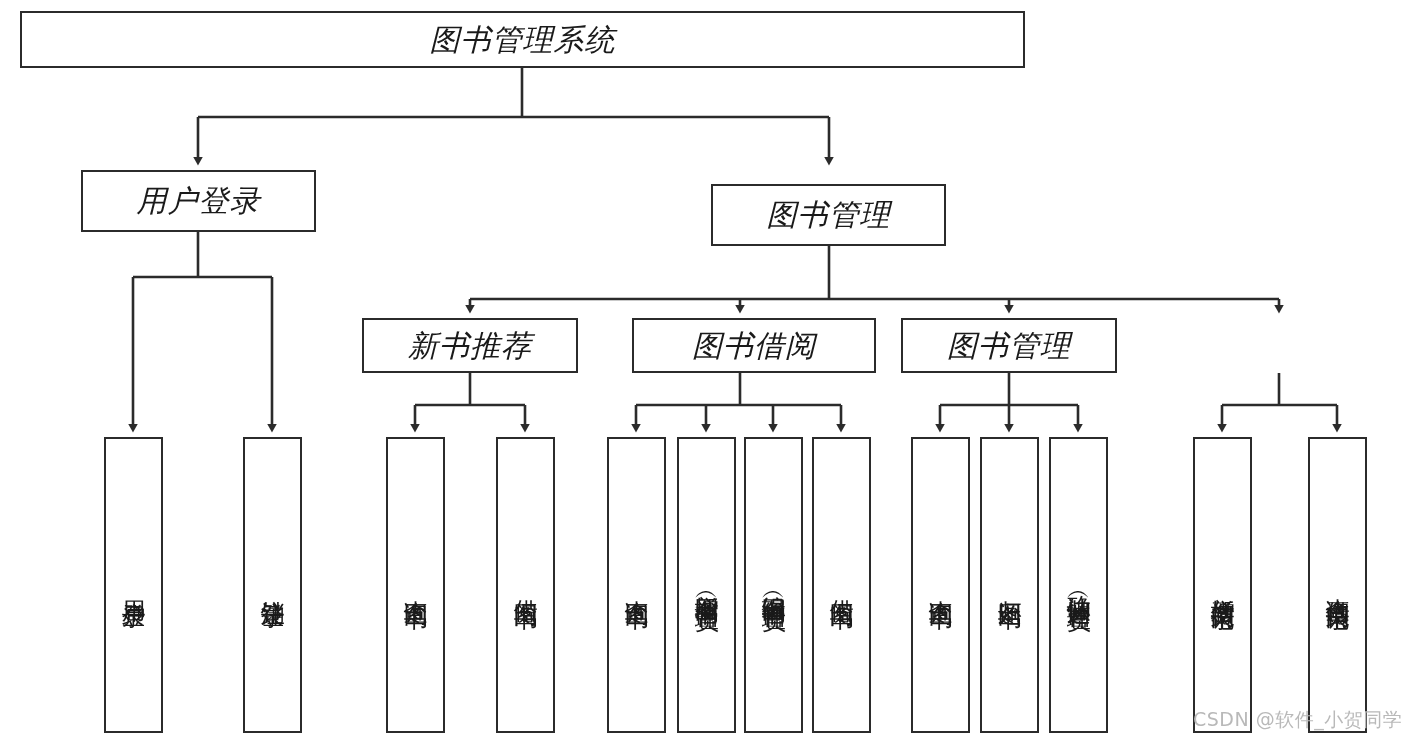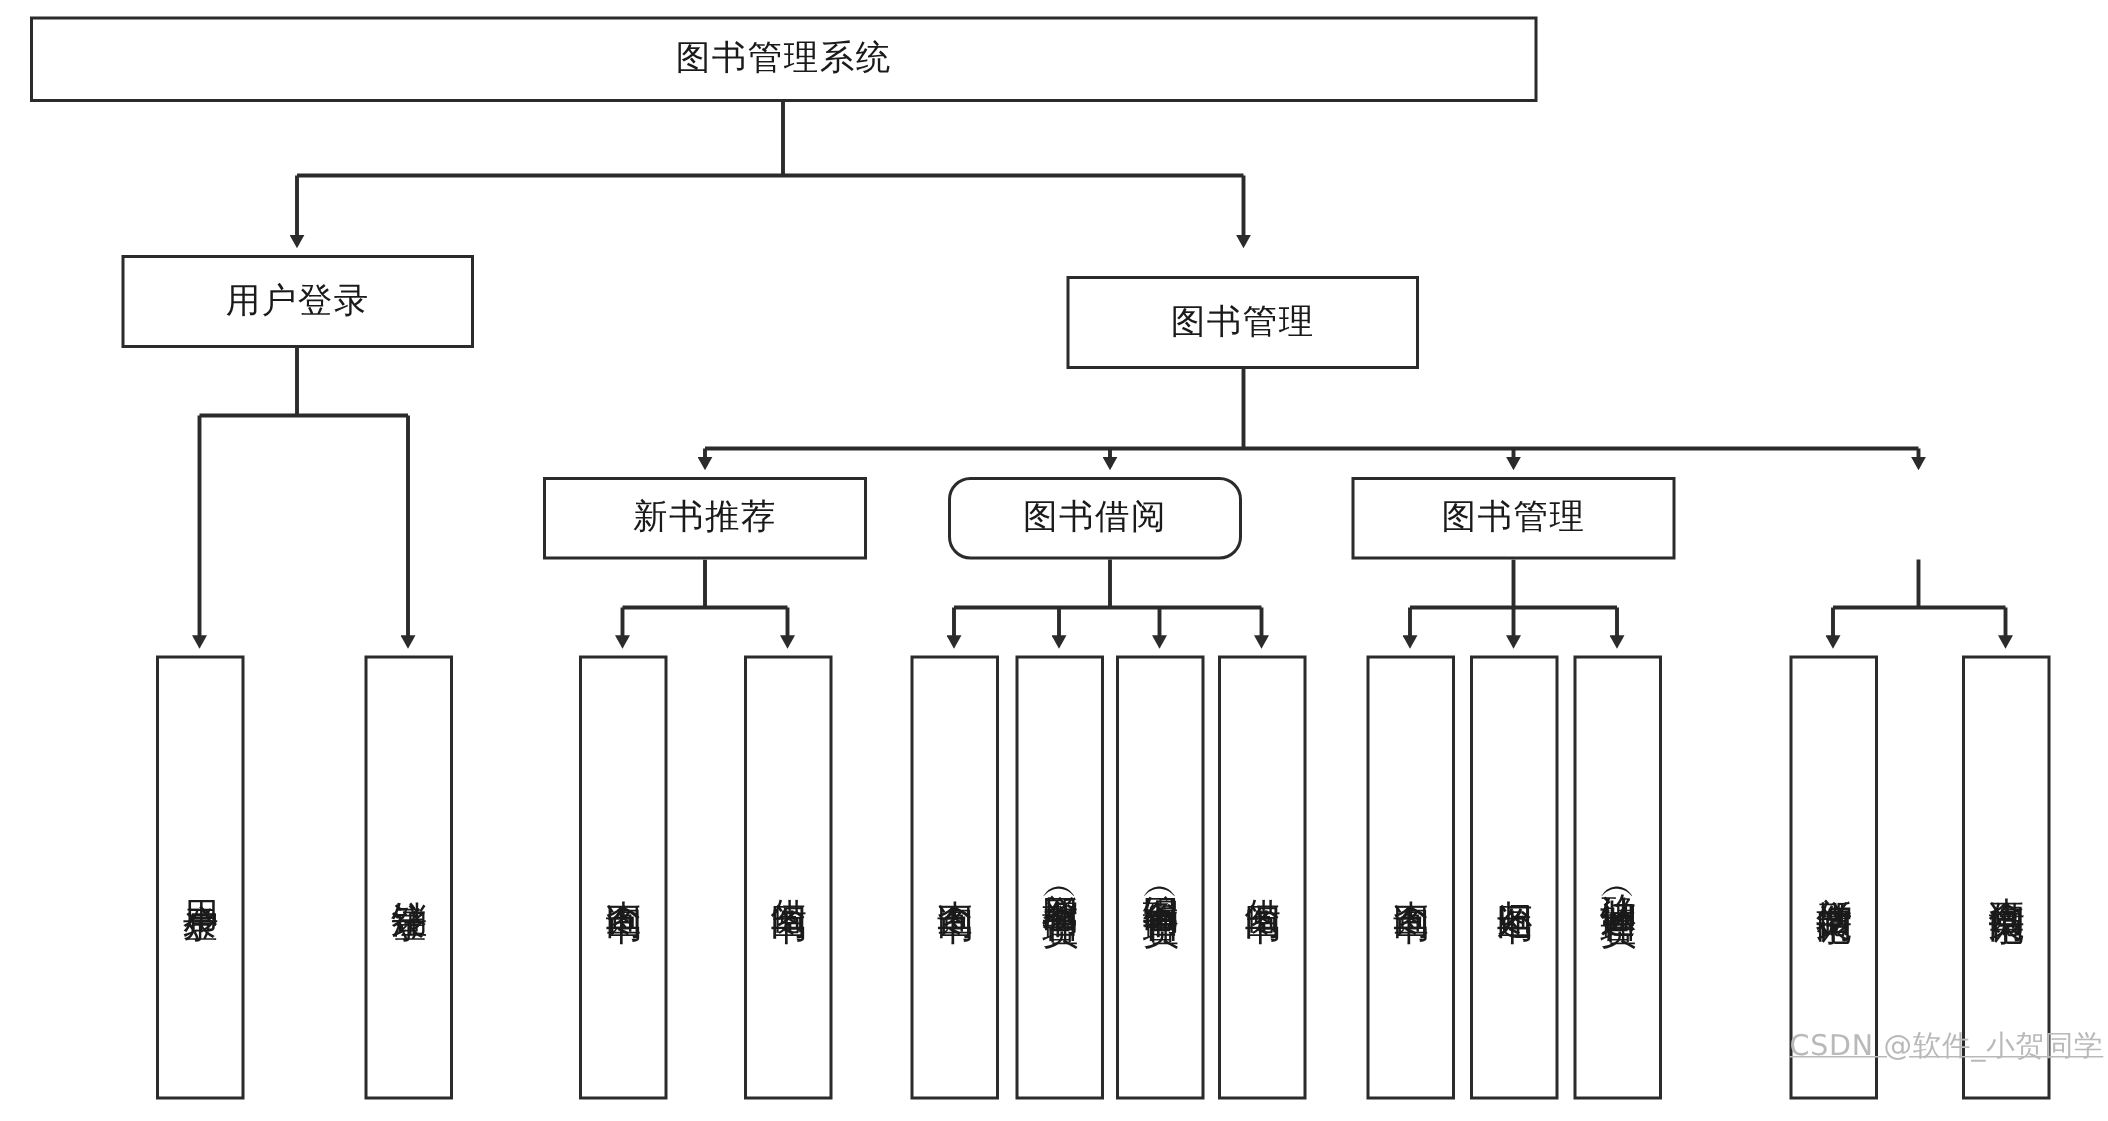--- a/index.html
+++ b/index.html
@@ -28,23 +28,24 @@
     position: absolute;
     box-sizing: border-box;
     border: 2.5px solid #2b2b2b;
     background: #ffffff;
     display: flex;
     align-items: center;
     justify-content: center;
     color: #1a1a1a;
   }
   .node-h {
-    font-size: 23px;
+    font-size: 30px;
     letter-spacing: 1px;
     line-height: 1;
+    font-style: italic;
   }
   .node-v {
     writing-mode: vertical-rl;
     text-orientation: upright;
     font-size: 24px;
     line-height: 1.28;
     letter-spacing: 2px;
     white-space: nowrap;
   }
   .watermark {
@@ -118,21 +119,21 @@
   <div class="node node-h" style="left:81px; top:170px; width:235px; height:62px;">
     <span>用户登录</span>
   </div>
   <div class="node node-h" style="left:711px; top:184px; width:235px; height:62px;">
     <span>图书管理</span>
   </div>
 
   <div class="node node-h" style="left:362px; top:318px; width:216px; height:55px;text-align:center;">
     <span>新书推荐</span>
   </div>
-  <div class="node node-h" style="left:632px; top:318px; width:196px; height:55px;border-radius:15px;">
+  <div class="node node-h" style="left:632px; top:318px; width:244px; height:55px;">
     <span>图书借阅</span>
   </div>
   <div class="node node-h" style="left:901px; top:318px; width:216px; height:55px;">
     <span>图书管理</span>
   </div>
 
   <div class="node node-v" style="left:104px; top:437px; width:59px; height:296px;">
     <span>用户登录</span>
   </div>
   <div class="node node-v" style="left:243px; top:437px; width:59px; height:296px;">
@@ -169,15 +170,15 @@
     <span>确认归还（管理员）</span>
   </div>
 
   <div class="node node-v" style="left:1193px; top:437px; width:59px; height:296px;">
     <span>新增借阅记录</span>
   </div>
   <div class="node node-v" style="left:1308px; top:437px; width:59px; height:296px;">
     <span>查询借阅记录</span>
   </div>
 
-  <div class="watermark" style="left:1193px; top:684px;text-decoration:underline;">CSDN @软件_小贺同学</div>
+  <div class="watermark" style="left:1193px; top:707px;">CSDN @软件_小贺同学</div>
 
 </div>
 
 </body></html>

